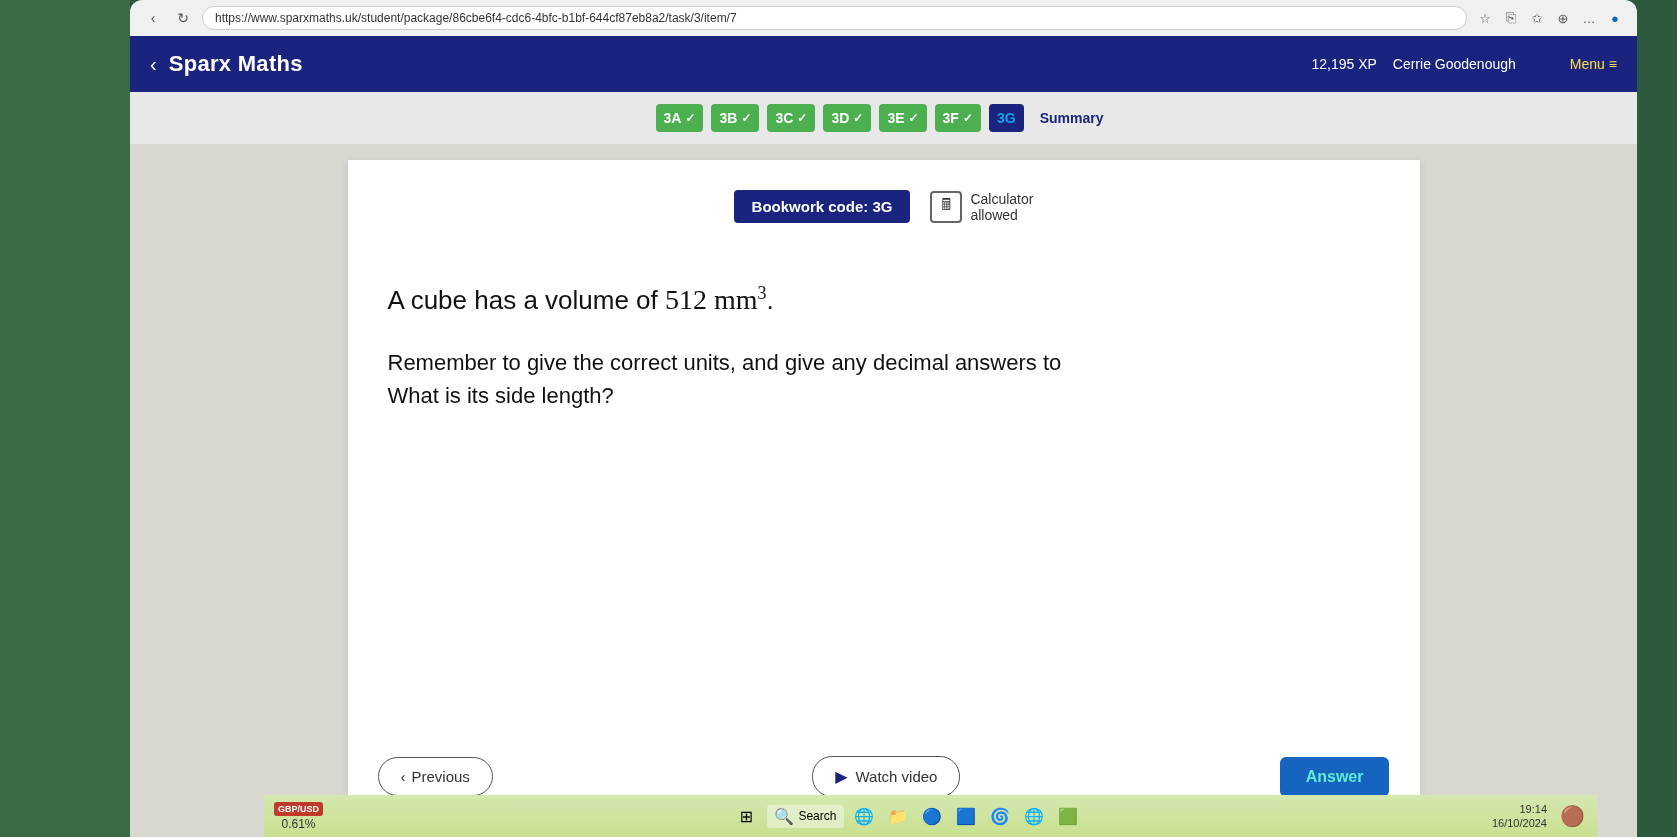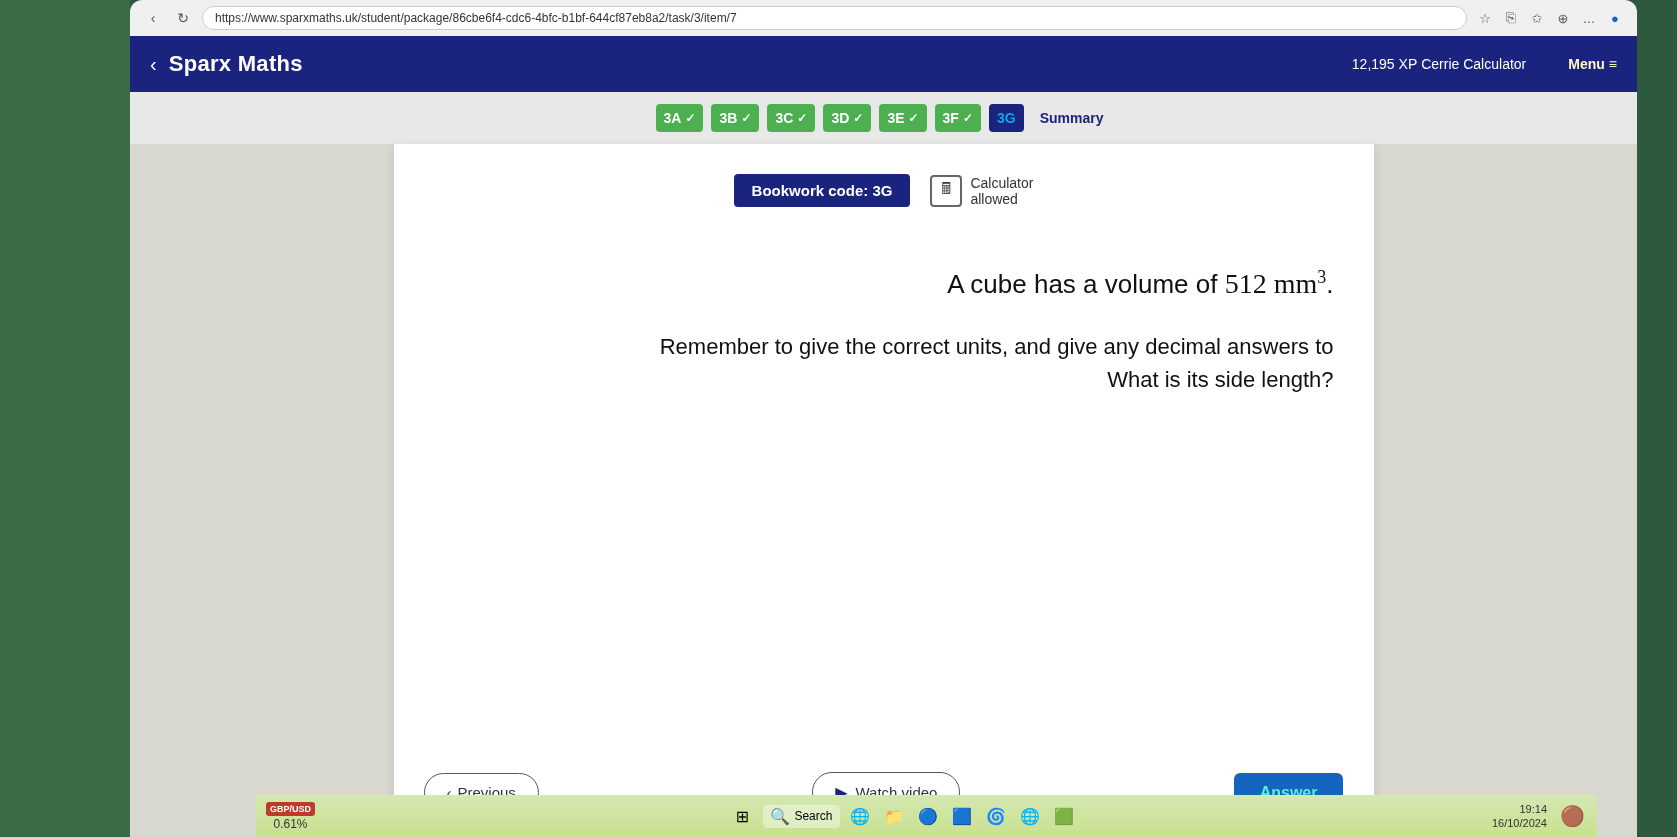--- a/index.html
+++ b/index.html
@@ -104,33 +104,33 @@
     }
     .app-title {
       font-size: 22px;
       font-weight: 700;
       color: white;
       letter-spacing: 0.3px;
     }
     .nav-right {
       display: flex;
       align-items: flex-end;
-      gap: 4px;
+      gap: 16px;
       font-size: 14px;
       margin-left: 8px;
     }
     .xp-text { color: #fff; font-weight: 500; }
     .user-name { color: #fff; font-weight: 500; }
     .menu-btn {
-      color: #fef9c3;
+      color: #fde047;
       background: none;
       border: none;
       cursor: pointer;
       font-size: 14px;
-      font-weight: 700;
+      font-weight: 400;
       display: flex;
       align-items: center;
       gap: 4px;
       padding-left: 38px;
     }
 
     
     .task-tabs {
       background: #e8e8e8;
       padding: 12px 20px;
@@ -168,22 +168,22 @@
     
     .main-content {
       flex: 1;
       display: flex;
       justify-content: center;
       padding: 0 20px;
       background: #d8d8d0;
     }
     .question-card {
       background: white;
-      width: 980px;
-      margin: 0 auto;
+      width: 1072px;
+      margin: 16px auto;
       padding: 30px 40px 59px 40px;
       position: relative;
       box-shadow: 0 2px 8px rgba(0,0,0,0.1);
       min-height: 440px;
     }
 
     
     .bookwork-bar {
       display: flex;
       align-items: center;
@@ -212,21 +212,21 @@
       border: 2px solid #666;
       border-radius: 4px;
       display: flex;
       align-items: center;
       justify-content: center;
       font-size: 16px;
     }
 
     
     .question-main {
-      text-align: right;
+      text-align: left;
       padding: 20px 0 40px 0;
     }
     .question-line1 {
       font-size: 26px;
       color: #111;
       margin-bottom: 30px;
       font-weight: 400;
     }
     .math-value {
       font-family: 'Times New Roman', Times, serif;
@@ -297,21 +297,21 @@
     
     .taskbar {
       background: linear-gradient(to bottom, #d4e8b0, #c8e090);
       height: 42px;
       display: flex;
       align-items: center;
       padding: 0 10px;
       gap: 8px;
       position: absolute;
       bottom: 0;
-      left: 126px;
+      left: 134px;
       right: 40px;
     }
     .taskbar-icon {
       width: 28px;
       height: 28px;
       display: flex;
       align-items: center;
       justify-content: center;
       font-size: 16px;
       cursor: pointer;
@@ -387,21 +387,21 @@
 
   <div class="app-container">
 
     <div class="top-nav">
       <div class="nav-left">
         <button class="back-btn">‹</button>
         <span class="app-title">Sparx Maths</span>
       </div>
       <div class="nav-right">
         <span class="xp-text">12,195 XP</span>
-        <span class="user-name">Cerrie Calculator</span>
+        <span class="user-name">Cerrie Goodenough</span>
         <button class="menu-btn">
           <span>Menu</span>
           <span>≡</span>
         </button>
       </div>
     </div>
 
     <div class="task-tabs">
       <button class="task-tab completed">
         <span>3A</span>

